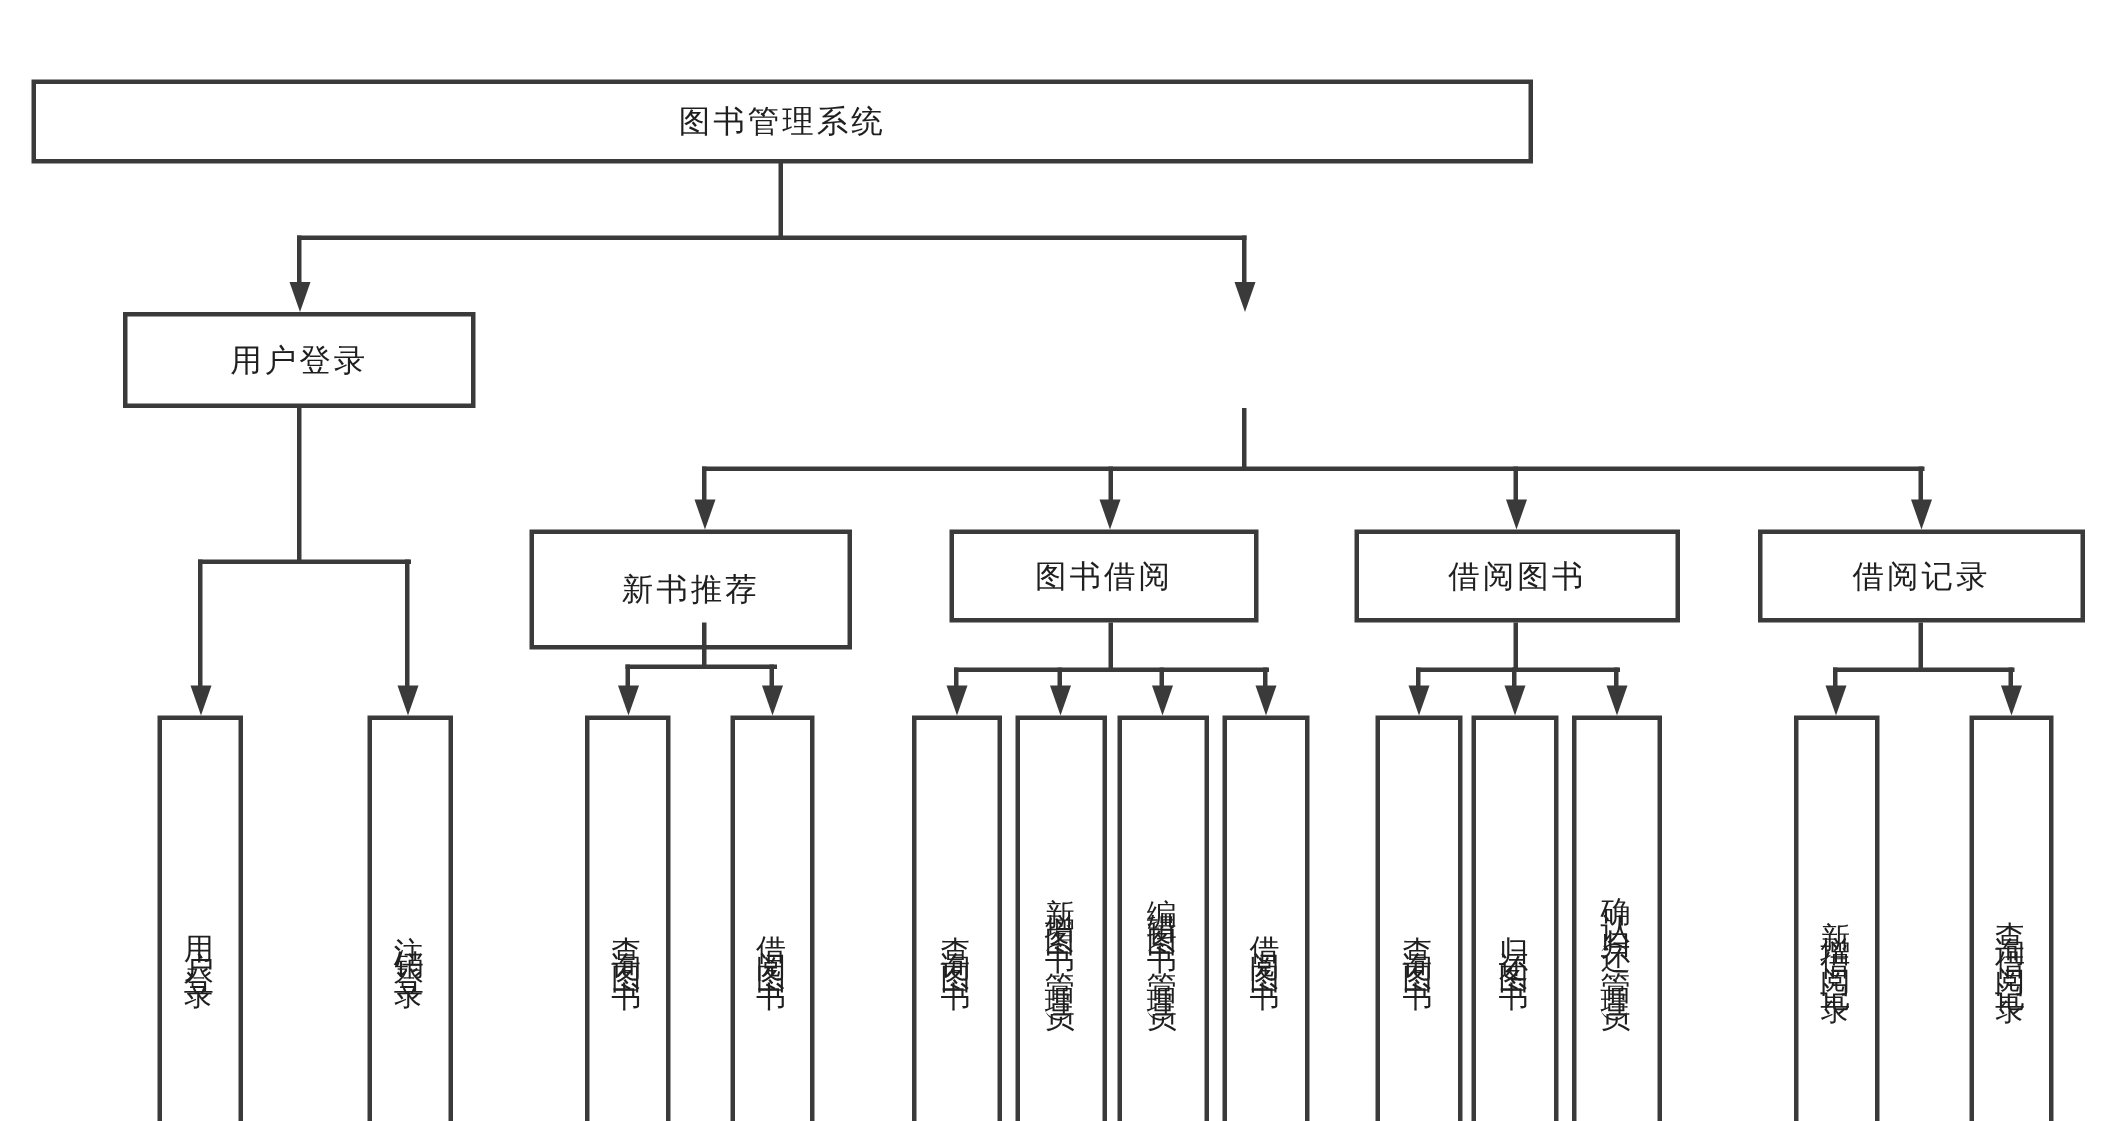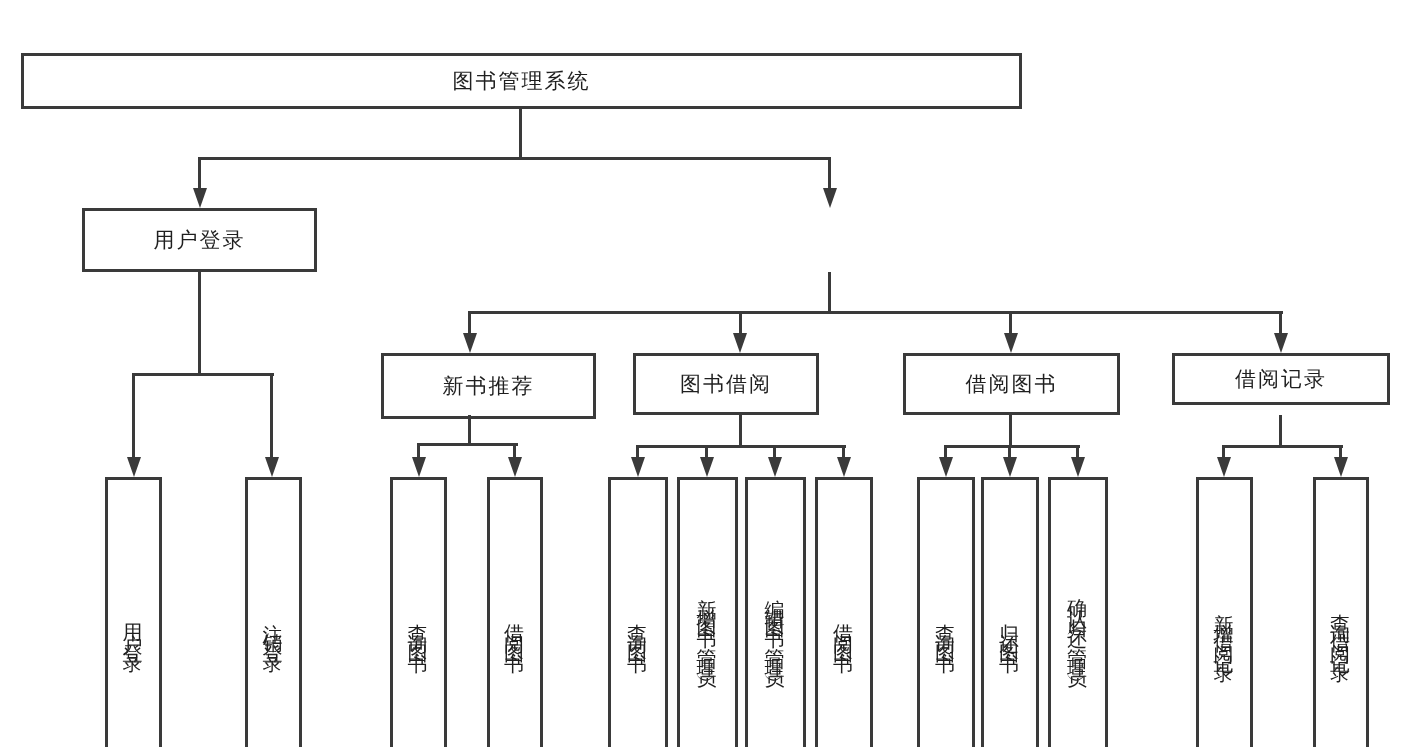--- a/index.html
+++ b/index.html
@@ -33,24 +33,24 @@
 </style>
 </head>
 <body>
 
 <div id="canvas">
 
   <div class="box" style="left:21px;top:13px;width:1001px;height:56px;">图书管理系统</div>
 
   <div class="box" style="left:82px;top:168px;width:235px;height:64px;">用户登录</div>
 
-  <div class="box" style="left:381px;top:313px;width:215px;height:66px;">新书推荐</div>
-  <div class="box" style="left:633px;top:313px;width:186px;height:62px;">图书借阅</div>
+  <div class="box" style="left:353px;top:313px;width:215px;height:80px;">新书推荐</div>
+  <div class="box" style="left:633px;top:313px;width:206px;height:62px;">图书借阅</div>
   <div class="box" style="left:903px;top:313px;width:217px;height:62px;">借阅图书</div>
-  <div class="box" style="left:1172px;top:313px;width:218px;height:52px;">借阅记录</div>
+  <div class="box" style="left:1172px;top:313px;width:218px;height:62px;">借阅记录</div>
 
   <div class="vbox" style="left:105px;top:437px;width:57px;height:301px;">用户登录</div>
   <div class="vbox" style="left:245px;top:437px;width:57px;height:301px;">注销登录</div>
   <div class="vbox" style="left:390px;top:437px;width:57px;height:301px;">查询图书</div>
   <div class="vbox" style="left:487px;top:437px;width:56px;height:301px;">借阅图书</div>
   <div class="vbox" style="left:608px;top:437px;width:60px;height:301px;">查询图书</div>
   <div class="vbox" style="left:677px;top:437px;width:61px;height:301px;">新增图书（管理员）</div>
   <div class="vbox" style="left:745px;top:437px;width:61px;height:301px;">编辑图书（管理员）</div>
   <div class="vbox" style="left:815px;top:437px;width:58px;height:301px;">借阅图书</div>
   <div class="vbox" style="left:917px;top:437px;width:58px;height:301px;">查询图书</div>

